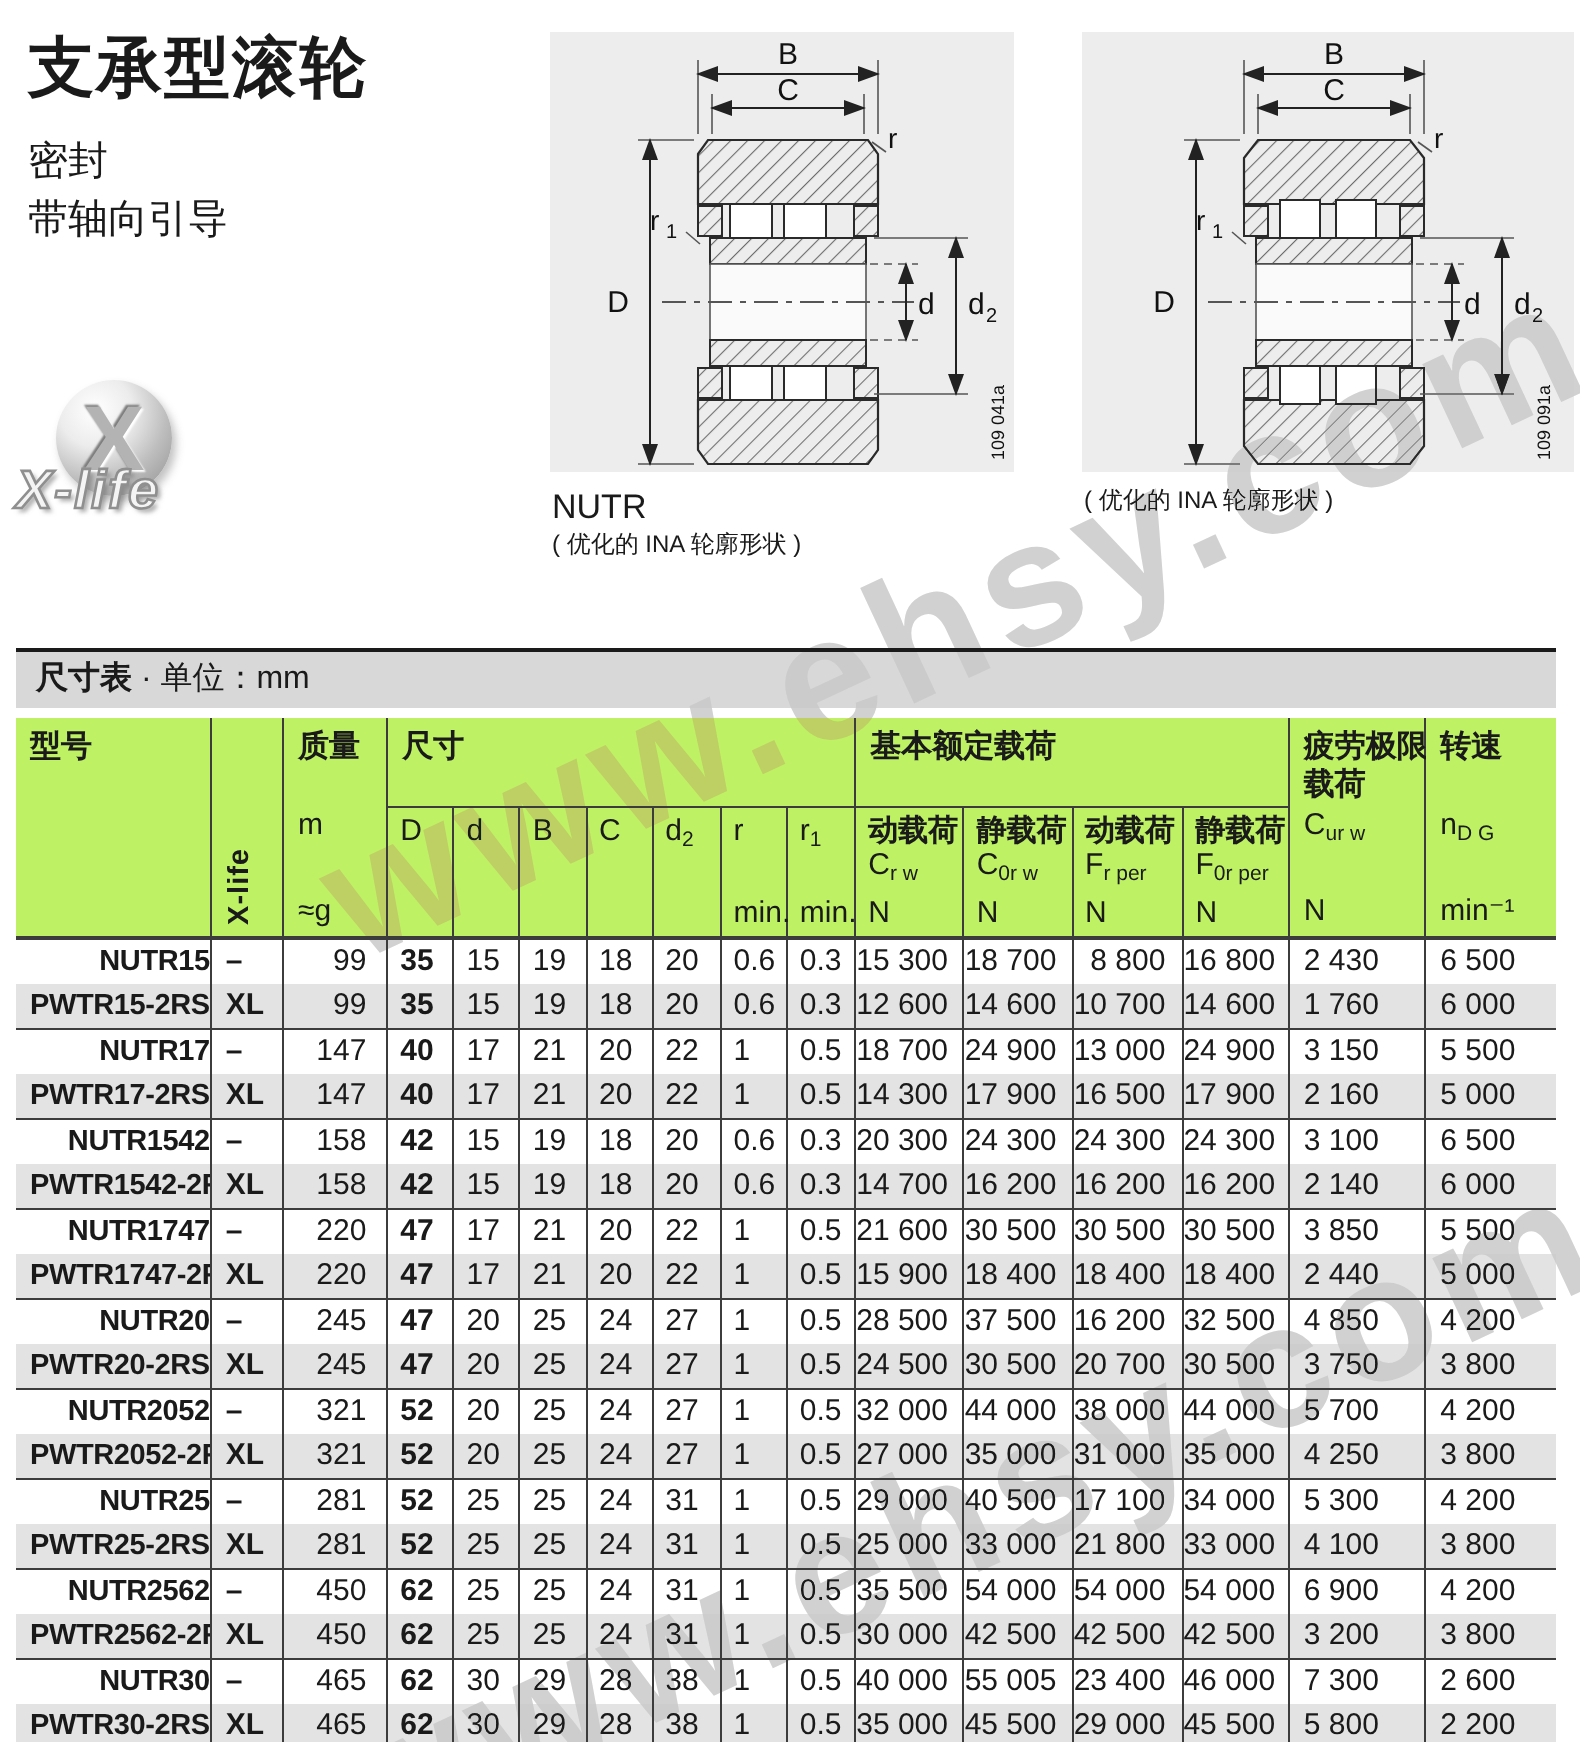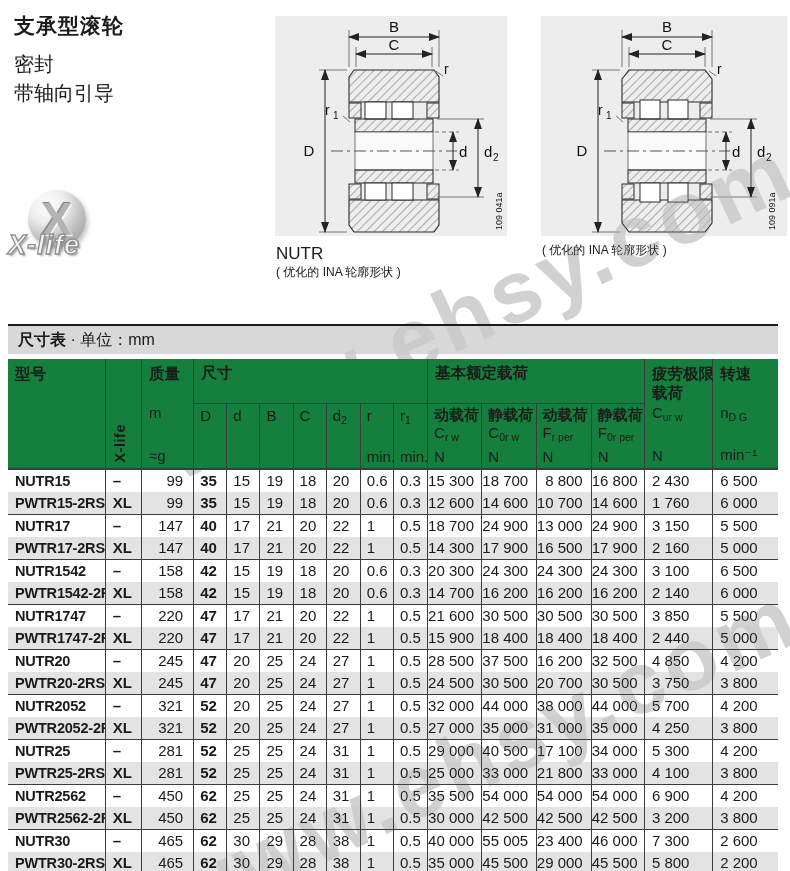--- a/index.html
+++ b/index.html
@@ -14,21 +14,21 @@
     position:absolute;white-space:nowrap;pointer-events:none;z-index:50;
     font-weight:bold;font-size:88px;letter-spacing:5px;
     color:#c9c9c9;mix-blend-mode:darken;opacity:.85;
     transform-origin:0 0;
   }
   #wm1{left:145px;top:408px;transform:rotate(-25deg);}
   #wm2{left:150px;top:855px;transform:rotate(-25deg);}
 
   
   .title-block{position:absolute;left:14px;top:12px;z-index:2;}
-  .page-title{font-size:21px;font-weight:bold;margin:0 0 10px 0;letter-spacing:1px;}
+  .page-title{font-size:33px;font-weight:bold;margin:0 0 10px 0;letter-spacing:1px;}
   .page-sub{font-size:20px;line-height:1.45;}
 
   .xlife-logo{position:absolute;left:8px;top:190px;width:110px;height:78px;z-index:2;}
   .xlife-sphere{
     position:absolute;left:20px;top:0;width:58px;height:58px;border-radius:50%;
     background:radial-gradient(circle at 34% 26%,#ffffff 0%,#ececec 32%,#bdbdbd 62%,#8d8d8d 100%);
     box-shadow:2px 3px 4px rgba(120,120,120,.45);
   }
   .xlife-sphere .x-glyph{
     position:absolute;inset:0;display:flex;align-items:center;justify-content:center;
@@ -52,21 +52,21 @@
 
   
   .table-area{position:absolute;left:8px;top:324px;width:770px;z-index:10;}
   .band{
     border-top:2px solid #1a1a1a;background:#d8d8d8;height:28px;line-height:28px;
     padding-left:10px;font-size:16px;margin-bottom:5px;
   }
   .band .bt{font-weight:bold;}
   table{border-collapse:collapse;table-layout:fixed;width:770px;font-size:15px;}
   th,td{padding:0;font-weight:normal;text-align:left;}
-  th{background:#15803d;}
+  th{background:#bef264;}
   th,td{border-left:1px solid #3c3c3c;}
   .nb{border-left:none !important;}
 
   
   .hrow1 th{height:40px;vertical-align:top;}
   .h-span{font-weight:bold;padding:4px 0 0 7px;border-bottom:1px solid #3c3c3c;font-size:15.5px;}
   .rs{position:relative;border-bottom:2px solid #3c3c3c;}
   .rs .t1{position:absolute;top:6px;left:7px;font-weight:bold;line-height:1.2;font-size:15.5px;}
   .rs .sym{position:absolute;top:45px;left:7px;}
   .rs .bot{position:absolute;bottom:4px;left:7px;}
@@ -81,21 +81,21 @@
   .hr2 .ttl{position:absolute;top:2px;left:6px;font-weight:bold;}
   .hr2 .sym2{position:absolute;top:20px;left:6px;}
   .hr2 .bot{position:absolute;bottom:3px;left:6px;}
   sub{font-size:10.5px;vertical-align:-3px;letter-spacing:0;}
 
   
   tbody td{height:22px;line-height:22px;overflow:hidden;white-space:nowrap;background:#fff;}
   tbody tr.shade td{background:#e3e3e3;}
   tbody tr.gs td{border-top:1px solid #3c3c3c;}
   tbody tr:last-child td{border-bottom:2px solid #1a1a1a;}
-  td.c-model{font-weight:bold;padding-left:7px;font-size:14.5px;letter-spacing:-0.2px;}
+  td.c-model{font-weight:bold;padding-left:7px;font-size:14.5px;letter-spacing:-0.2px;text-align:right;}
   td.c-xlife{font-weight:bold;padding-left:7px;}
   td.c-mass{text-align:right;padding-right:10px;}
   td.c-dim{padding-left:6px;}
   td.c-D{font-weight:bold;}
   td.c-load{text-align:right;padding-right:8px;}
   td.c-wide{padding-left:7px;}
 
   
   .figsvg text{font-family:"Liberation Sans","DejaVu Sans",sans-serif;fill:#111;}
 </style>

